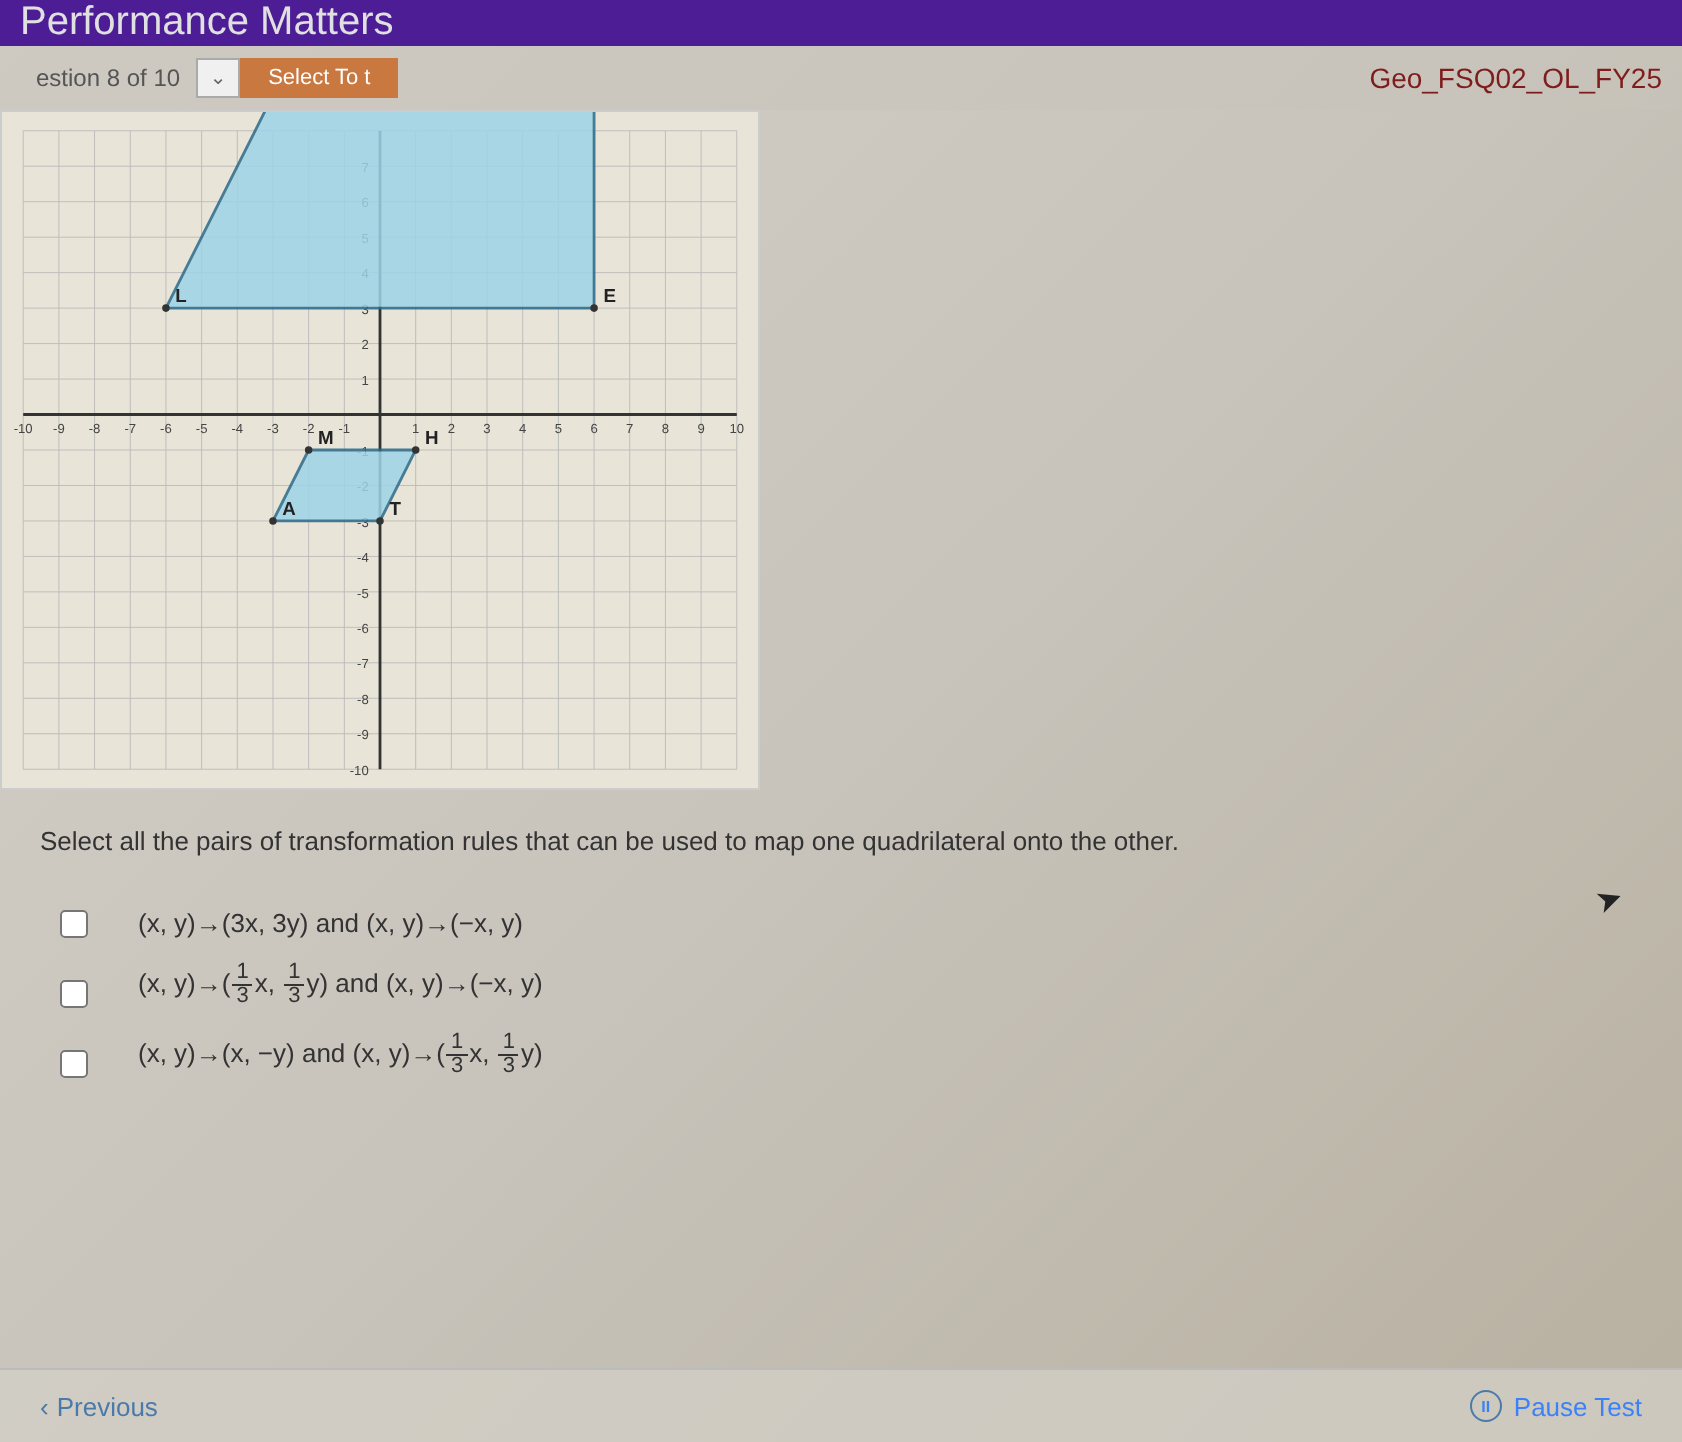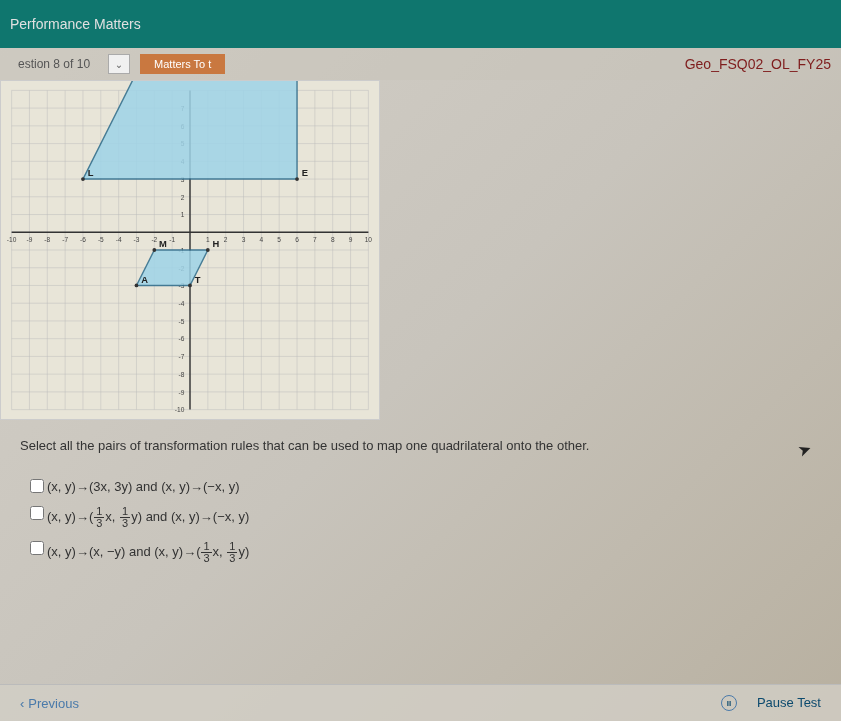--- a/index.html
+++ b/index.html
@@ -5,30 +5,29 @@
     * { margin: 0; padding: 0; box-sizing: border-box; }
     body {
       font-family: Arial, sans-serif;
       background: linear-gradient(135deg, #d4d0c8 0%, #c8c4bc 50%, #b8b0a0 100%);
       width: 841px;
       height: 721px;
       overflow: hidden;
       position: relative;
     }
     .header {
-      background: #0f766e;
+      background: #4c1d95;
       color: #e0e0e0;
-      padding: 16px 10px;
-      font-size: 14px;
+      padding: 0 10px;
+      font-size: 20px;
     }
     .toolbar {
       display: flex;
       align-items: center;
       padding: 6px 10px;
-      gap: 10px;
       background: rgba(200,195,185,0.5);
     }
     .question-nav {
       color: #555;
       font-size: 12px;
       padding: 2px 8px;
     }
     .dropdown-btn {
       background: #f0f0f0;
       border: 1px solid #aaa;
@@ -72,22 +71,22 @@
     .question-text {
       padding: 18px 8px 10px 20px;
       font-size: 13px;
       color: #333;
     }
     .answers {
       padding: 10px 30px;
     }
     .answer-row {
       display: flex;
-      align-items: flex-start;
-      gap: 3px;
+      align-items: flex-end;
+      gap: 25px;
       padding: 6px 0;
       font-size: 13px;
       color: #333;
     }
     .answer-row input[type="checkbox"] {
       width: 14px;
       height: 14px;
       cursor: pointer;
     }
     .frac {
@@ -115,26 +114,26 @@
     .prev-btn {
       color: #4a7aaa;
       font-size: 13px;
       cursor: pointer;
       display: flex;
       align-items: center;
       gap: 4px;
     }
     .pause-btn {
       margin-left: auto;
-      color: #0c4a6e;
+      color: #3b82f6;
       font-size: 13px;
       cursor: pointer;
       display: flex;
-      align-items: flex-start;
-      gap: 20px;
+      align-items: flex-end;
+      gap: 6px;
     }
     .pause-icon {
       width: 16px;
       height: 16px;
       border: 1.5px solid #4a7aaa;
       border-radius: 50%;
       display: flex;
       align-items: center;
       justify-content: center;
       font-size: 8px;
@@ -154,21 +153,21 @@
 
 <div class="header">
   <span>Performance Matters</span>
 </div>
 
 <div class="toolbar">
   <span class="question-nav">estion 8 of 10</span>
   <div class="dropdown-btn">
     <span>⌄</span>
   </div>
-  <button class="review-btn">Matters To t</button>
+  <button class="review-btn">Select To t</button>
   <span class="test-name">Geo_FSQ02_OL_FY25</span>
 </div>
 
 <div class="content">
   <div class="graph-container">
     <svg class="graph-svg" viewBox="0 0 400 360">
       <g id="grid">
           <line x1="10" y1="350" x2="10" y2="10" stroke="#bbb" stroke-width="0.5"></line>
           <line x1="29" y1="350" x2="29" y2="10" stroke="#bbb" stroke-width="0.5"></line>
           <line x1="48" y1="350" x2="48" y2="10" stroke="#bbb" stroke-width="0.5"></line>

